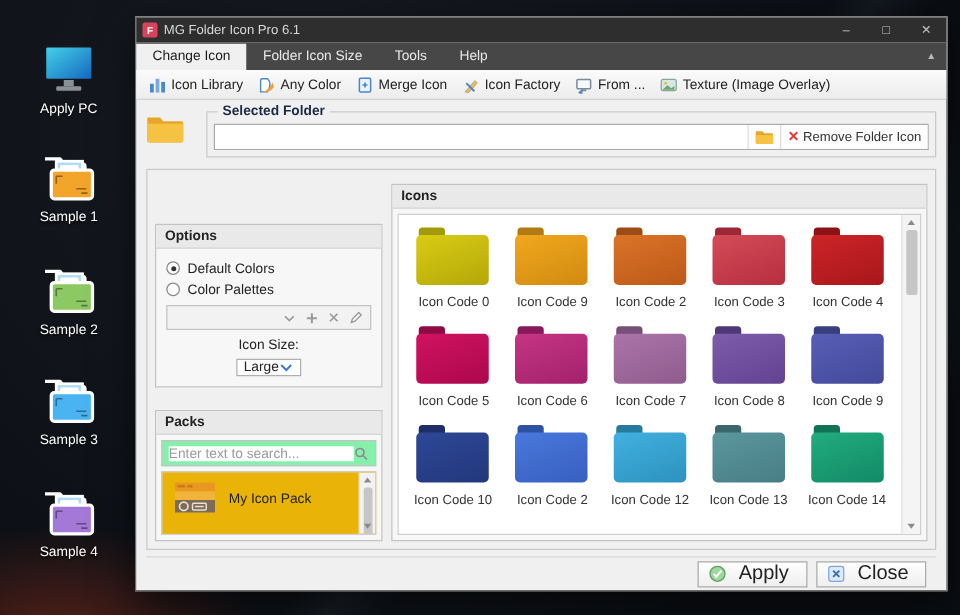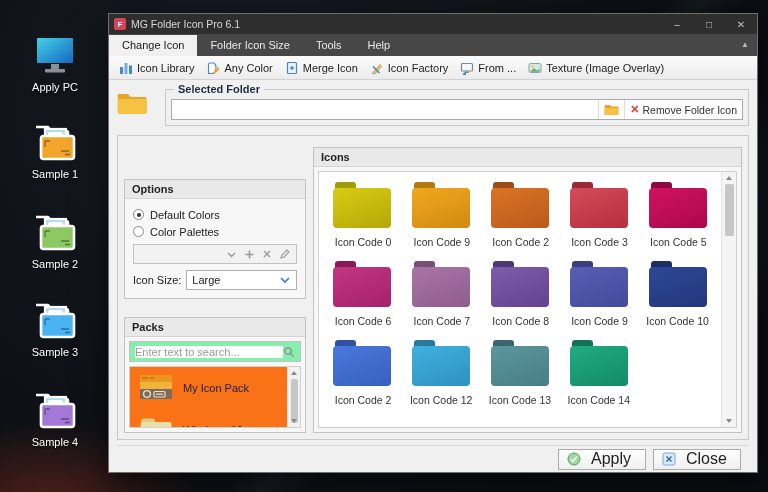--- a/index.html
+++ b/index.html
@@ -63,30 +63,30 @@
                padding:3px 7px; flex:0 0 auto; }
   .left-col { width:182px; display:flex; flex-direction:column; gap:18px; flex:0 0 auto;margin-top:32px; }
   .opt-body { padding:7px 8px 8px 8px; }
   .radio-row { display:flex; align-items:center; gap:6px; height:17px; }
   .radio { width:11px; height:11px; border-radius:50%; border:1px solid #8a8a8a; background:#fff; position:relative; }
   .radio.on::after { content:""; position:absolute; left:2.5px; top:2.5px; width:4px; height:4px;
                      border-radius:50%; background:#333; }
   .pal-combo { margin-top:4px; height:20px; border:1px solid #c3c3c3; background:#f2f2f2;
                display:flex; align-items:center; justify-content:flex-end; gap:7px; padding:0 6px; }
   .pal-combo svg { display:block; }
-  .size-row { margin-top:6px; display:flex; align-items:center; gap:5px; }
+  .size-row { margin-top:6px; display:flex; align-items:center; gap:5px;flex-direction:column; }
   .size-select { flex:1; height:20px; background:#fff; border:1px solid #b0b0b0;
                  display:flex; align-items:center; padding:0 5px; }
   .size-select .val { flex:1; }
 
   .search-row { margin:4px; height:21px; border:1px solid #c3c3c3; background:#86efac;
                 display:flex; align-items:center; padding:0 5px; flex:0 0 auto; }
   .search-input { flex:1; border:0; outline:none; font:11px "Liberation Sans",sans-serif; color:#333; }
   .search-input::placeholder { color:#9a9a9a; }
-  .packs-list { flex:1; margin:0 4px 4px 4px; border:1px solid #cfcfcf; background:#f97316;
+  .packs-list { flex:1; margin:0 4px 4px 4px; border:1px solid #cfcfcf; background:#eab308;
                 position:relative; overflow:hidden; }
   .packs-scroll { position:absolute; right:0; top:0; bottom:0; width:13px; background:#f2f2f2;
                   border-left:1px solid #e0e0e0; }
   .pack-row { height:42px; display:flex; align-items:center; gap:10px; padding-left:9px; margin-right:13px; }
   .pack-row .plbl { color:#222; }
 
   .icons-panel { flex:1; min-width:0; }
   .icons-body { flex:1; margin:4px; border:1px solid #cfcfcf; background:#fff; position:relative; overflow:hidden; }
   .icons-scroll { position:absolute; right:0; top:0; bottom:0; width:15px; background:#f4f4f4; border-left:1px solid #e2e2e2; }
   .grid { position:absolute; left:0; top:0; right:15px; bottom:0; display:grid;
@@ -409,20 +409,27 @@
               </div>
               <div class="cell">
                 <div class="gfold">
                   <div class="ftab" style="background:#9c2736"></div>
                   <div class="fbody" style="background:linear-gradient(160deg, #d44b58, #b62f40)"></div>
                 </div>
                 <div class="glabel">Icon Code 3</div>
               </div>
               <div class="cell">
                 <div class="gfold">
+                  <div class="ftab" style="background:#8c1215"></div>
+                  <div class="fbody" style="background:linear-gradient(160deg, #cc2428, #a8171b)"></div>
+                </div>
+                <div class="glabel">Icon Code 4</div>
+              </div>
+              <div class="cell">
+                <div class="gfold">
                   <div class="ftab" style="background:#8f0a42"></div>
                   <div class="fbody" style="background:linear-gradient(160deg, #d11261, #ab084d)"></div>
                 </div>
                 <div class="glabel">Icon Code 5</div>
               </div>
               <div class="cell">
                 <div class="gfold">
                   <div class="ftab" style="background:#87195a"></div>
                   <div class="fbody" style="background:linear-gradient(160deg, #c53583, #a3216c)"></div>
                 </div>

